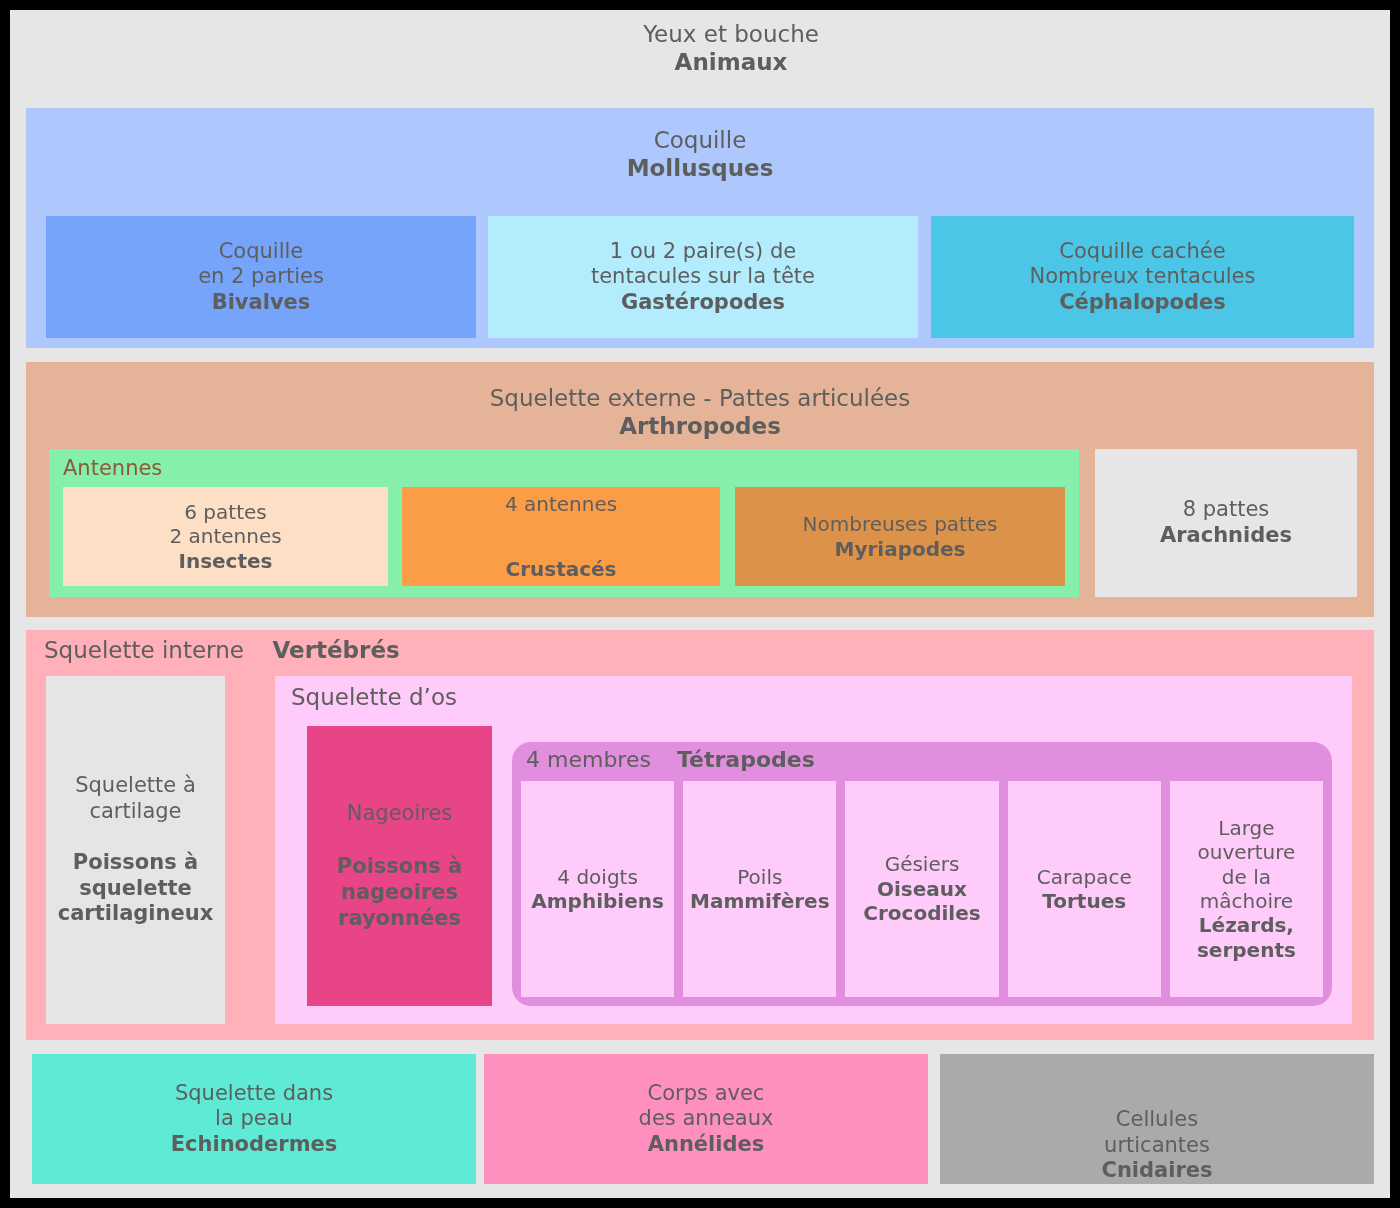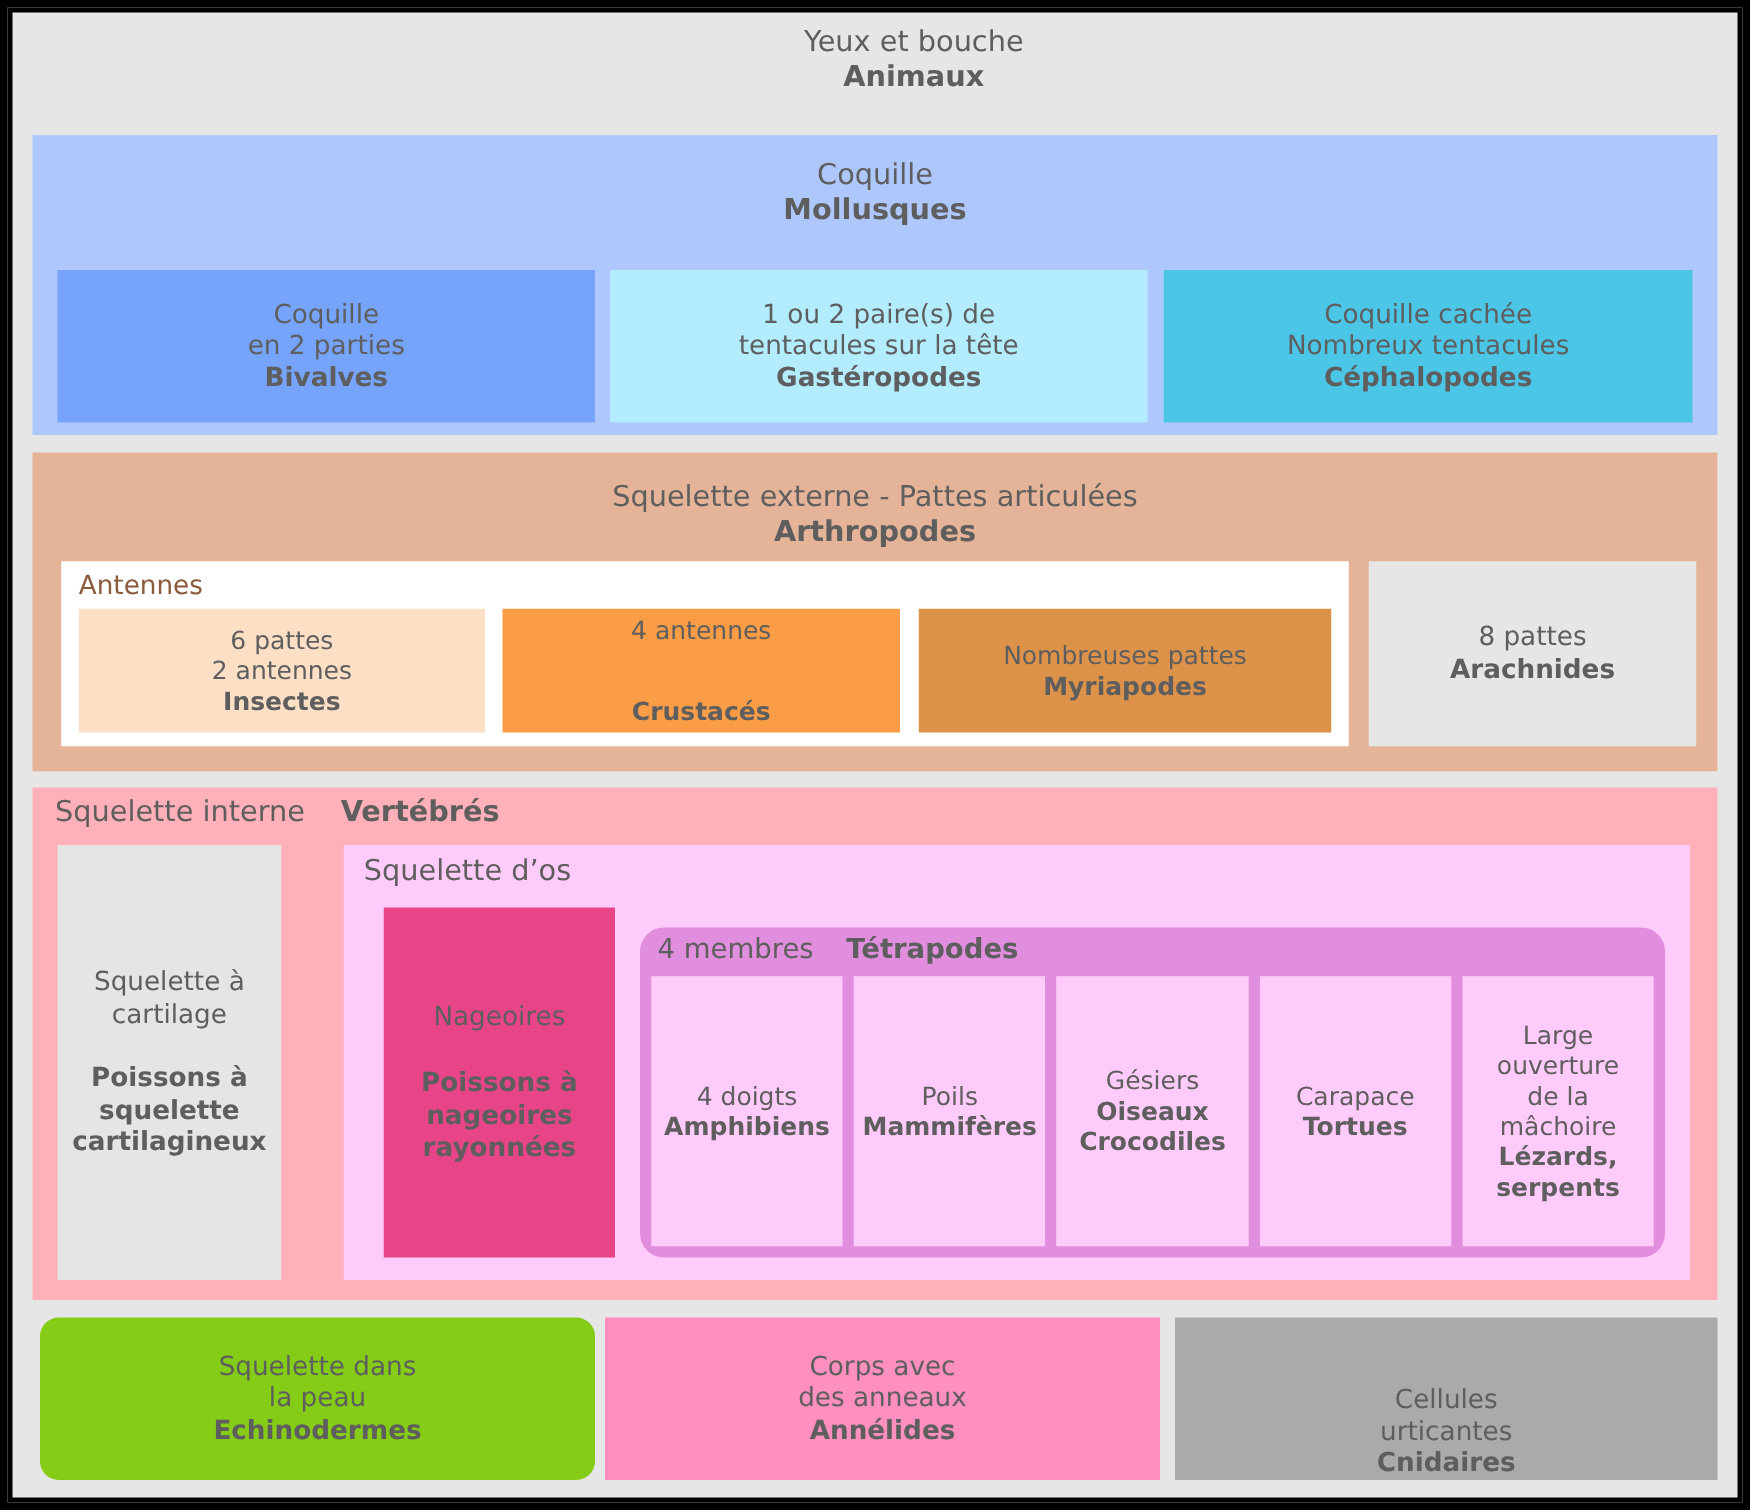--- a/index.html
+++ b/index.html
@@ -60,21 +60,21 @@
   
   #mollusques   { left: 16px;  top: 98px;  width: 1348px; height: 240px; background: #aec8fd; }
   #mollusques > .head { position:absolute; left:0; top:18px; width:100%; font-size: 23px; }
   #bivalves     { left: 20px;  top: 108px; width: 430px;  height: 122px; background: #76a4fa; }
   #gasteropodes { left: 462px; top: 108px; width: 430px;  height: 122px; background: #b2ecfd; }
   #cephalopodes { left: 905px; top: 108px; width: 423px;  height: 122px; background: #4cc6e6; }
 
   
   #arthropodes  { left: 16px;  top: 352px; width: 1348px; height: 255px; background: #e5b498; }
   #arthropodes > .head { position:absolute; left:0; top:22px; width:100%; font-size: 23px; }
-  #antennes     { left: 23px;  top: 87px;  width: 1030px; height: 148px; background: #ffffff; }
+  #antennes     { left: 23px;  top: 87px;  width: 1030px; height: 148px; background: #86efac; }
   #antennes > .sublabel {
      position: absolute; left: 14px; top: 7px; font-size: 21px; color:#8a5a3b; text-align:left;
   }
   #insectes     { left: 14px;  top: 38px;  width: 325px;  height: 99px;  background: #fddfc6; }
   #crustaces    { left: 353px; top: 38px;  width: 318px;  height: 99px;  background: #fb9d46; gap: 40px; }
   #myriapodes   { left: 686px; top: 38px;  width: 330px;  height: 99px;  background: #dd9249; }
   #arachnides   { left: 1069px;top: 87px;  width: 262px;  height: 148px; background: #e6e6e6; }
 
   
   #vertebres    { left: 16px;  top: 620px; width: 1348px; height: 410px; background: #ffb0b8; }
@@ -103,21 +103,21 @@
     background: #ffcbfa;
     display: flex;
     flex-direction: column;
     justify-content: center;
     align-items: center;
     box-sizing: border-box;
     padding: 4px;
   }
 
   
-  #echinodermes { left: 22px;  top: 1044px; width: 444px; height: 130px; background: #84cc16; border-radius: 15px; }
+  #echinodermes { left: 22px;  top: 1044px; width: 444px; height: 130px; background: #5eead4; }
   #annelides    { left: 474px; top: 1044px; width: 444px; height: 130px; background: #ff8fbf; }
   #cnidaires    { left: 930px; top: 1044px; width: 434px; height: 130px; background: #aaaaaa; justify-content: flex-end; }
 
   .fs23 { font-size: 23px; }
   .fs21 { font-size: 21px; }
   .fs20 { font-size: 20px; }
 </style>
 </head>
 <body>
 

